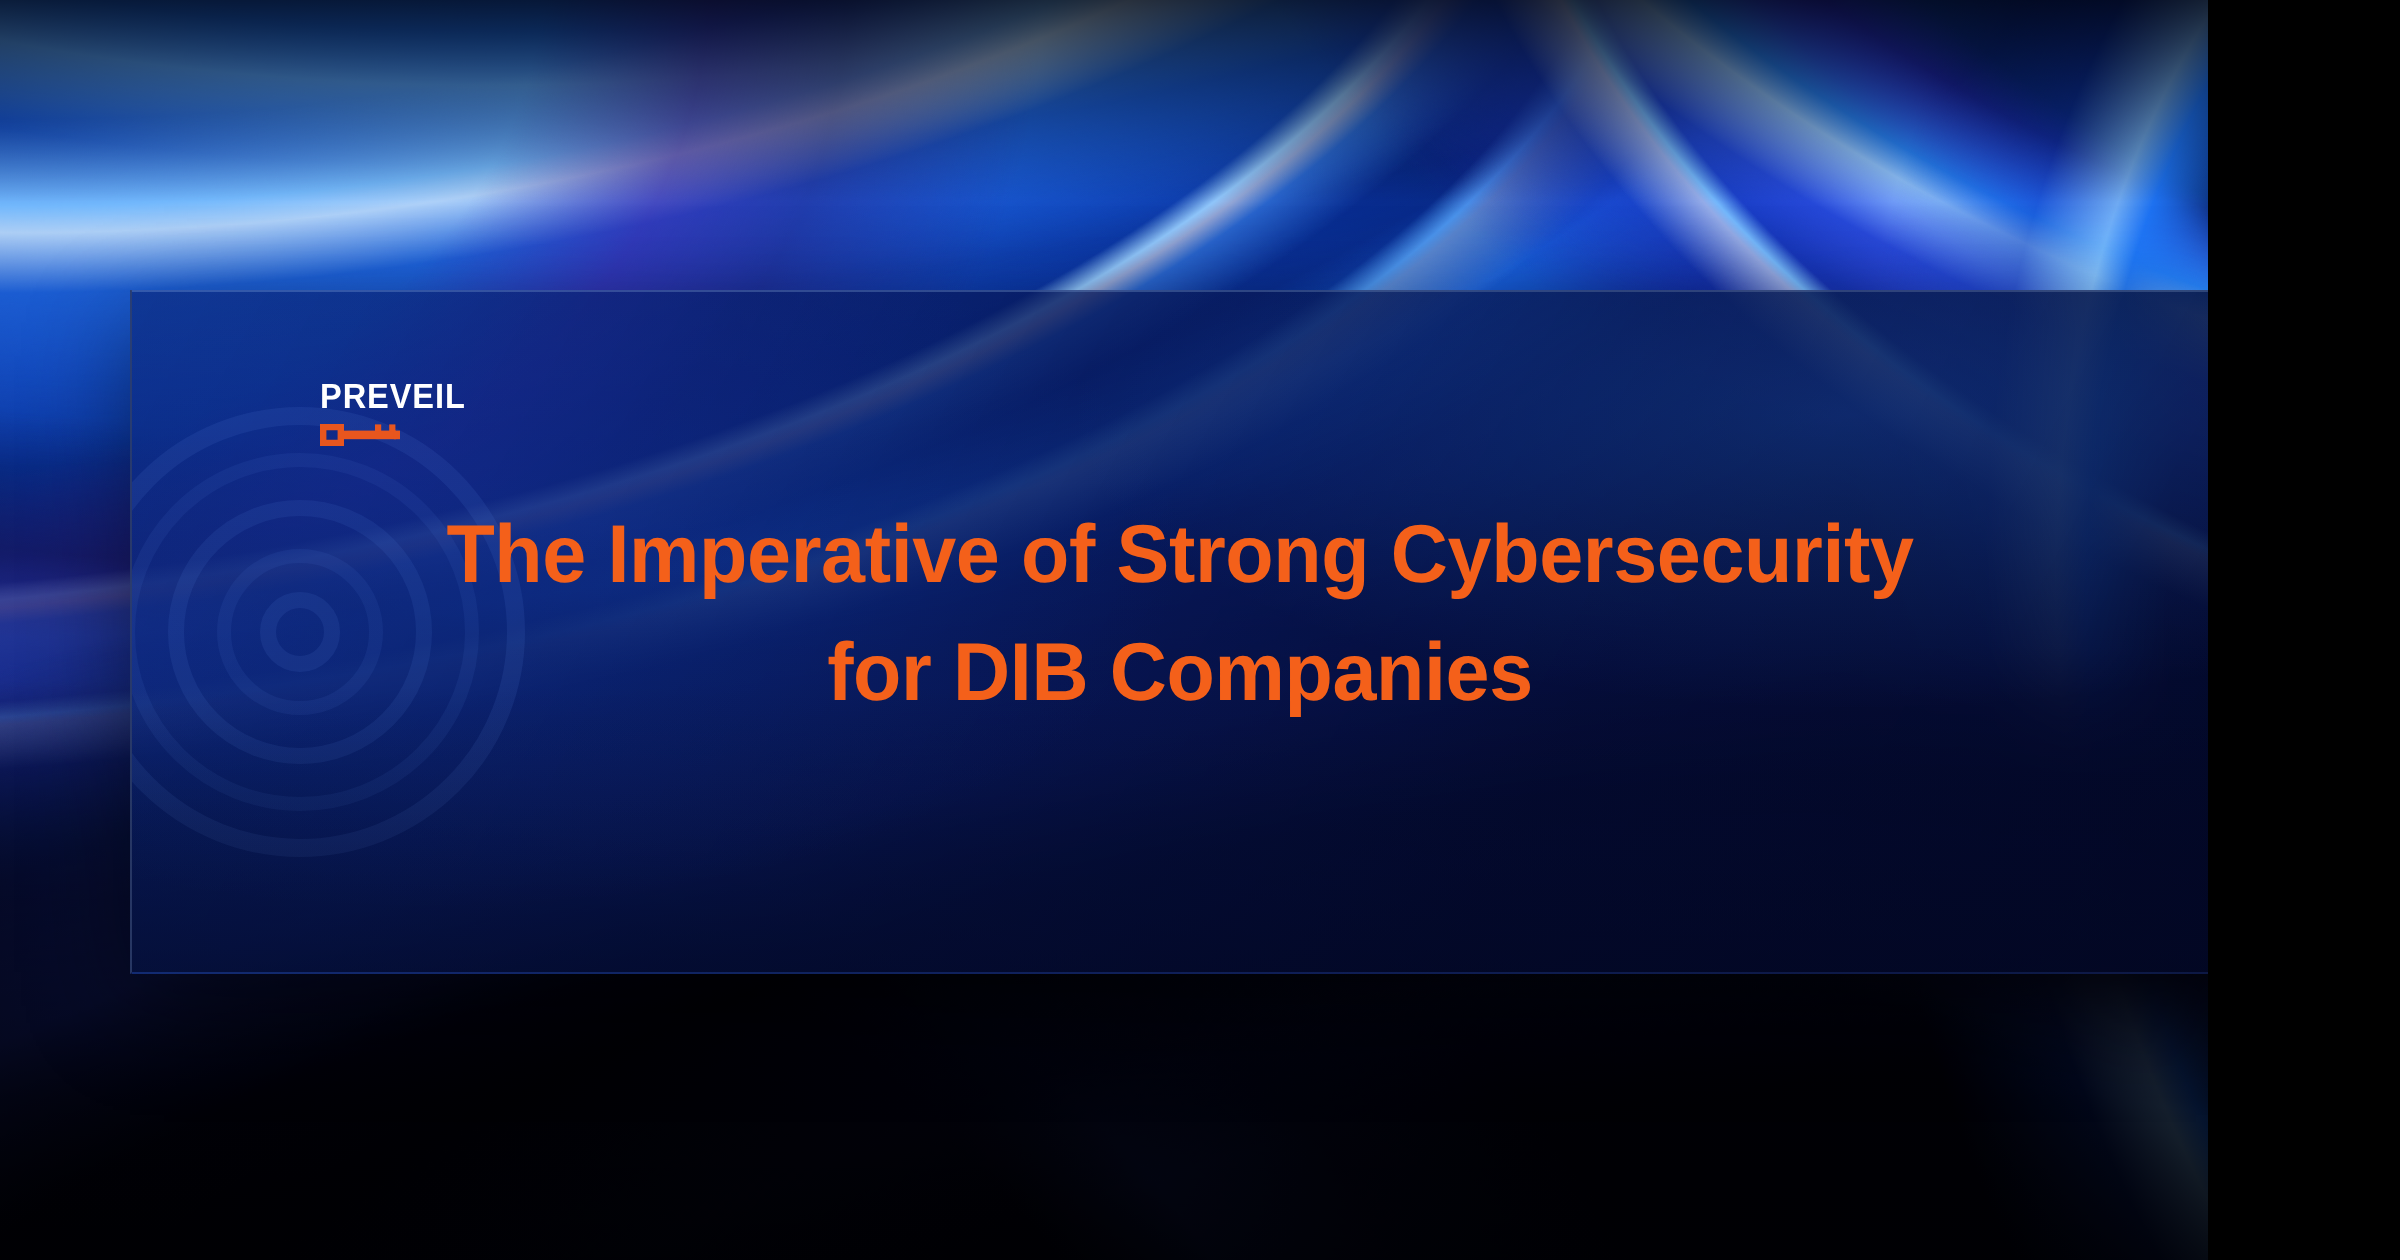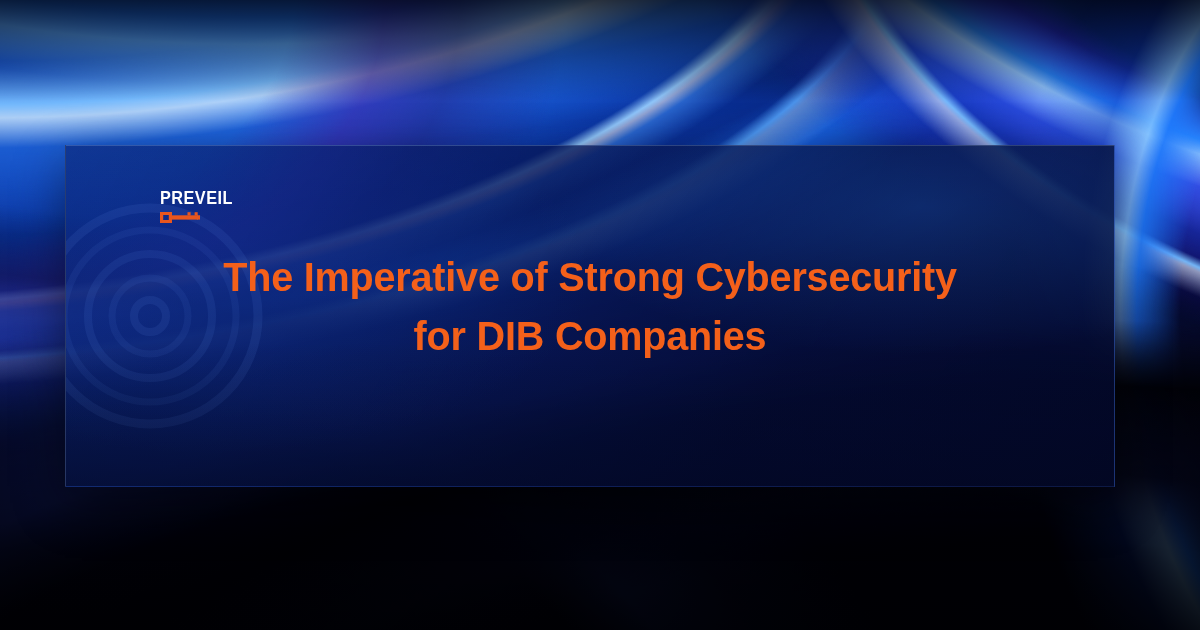--- a/index.html
+++ b/index.html
@@ -9,21 +9,21 @@
   }
   body {
     width: 1200px;
     height: 630px;
     overflow: hidden;
     font-family: "Liberation Sans", sans-serif;
   }
 
   .stage {
     position: relative;
-    width: 1200px;
+    width: 1104px;
     height: 630px;
     overflow: hidden;
     background: #701a75;
   }
 
   
   .bg-base {
     position: absolute;
     inset: 0;
     background:

